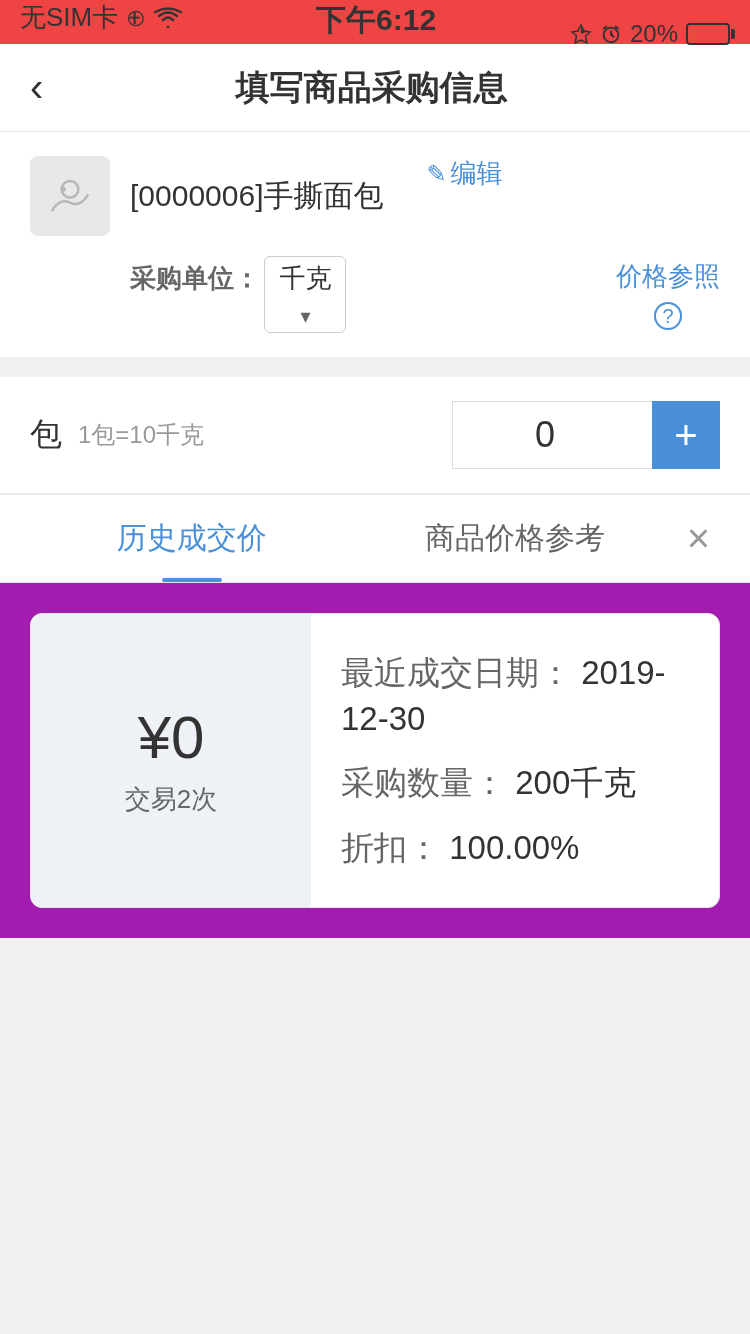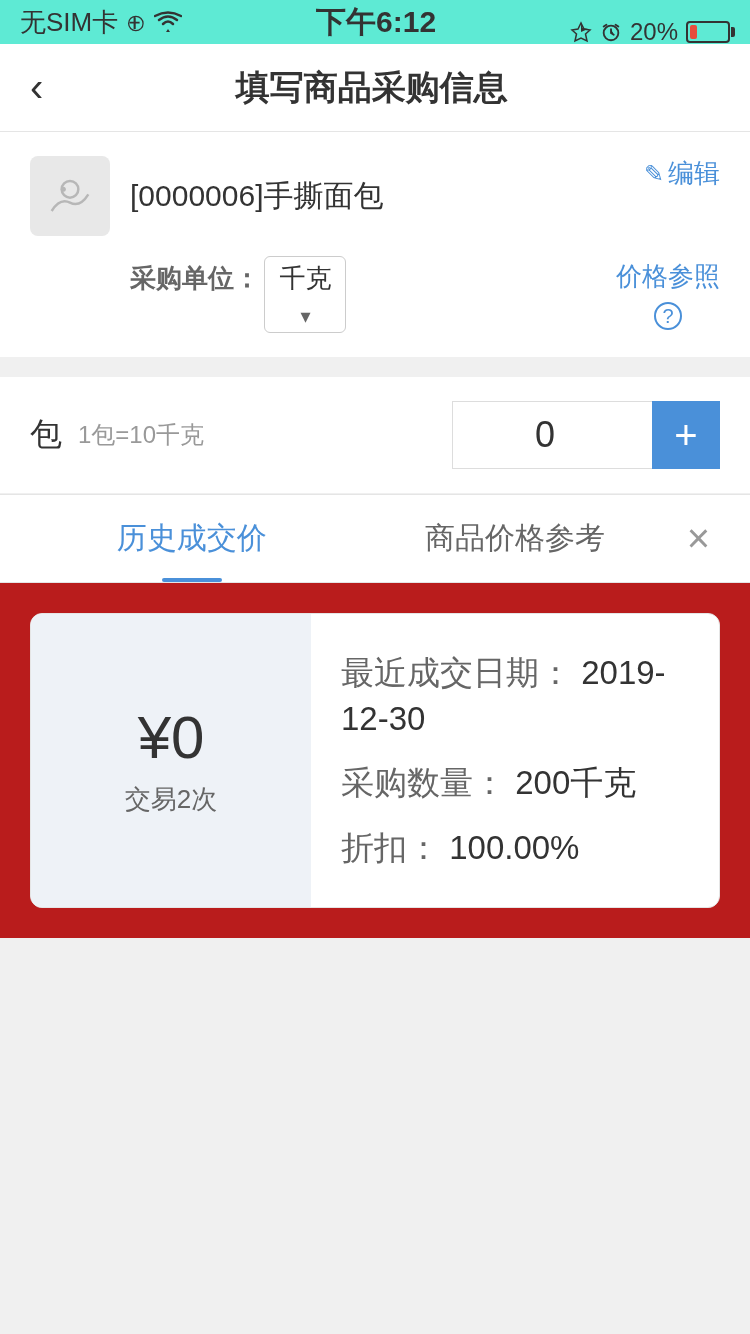--- a/index.html
+++ b/index.html
@@ -8,23 +8,23 @@
       width: 750px;
       min-height: 1334px;
       font-family: -apple-system, "PingFang SC", "Helvetica Neue", sans-serif;
       background: #f0f0f0;
       color: #333;
     }
 
     
     .status-bar {
       height: 44px;
-      background: #5eead4;
-      display: flex;
-      align-items: center;
+      background: #ef4444;
+      display: flex;
+      align-items: flex-start;
       justify-content: space-between;
       padding: 0 20px;
       font-size: 28px;
       font-weight: 500;
     }
     .status-left {
       display: flex;
       align-items: center;
       gap: 8px;
       font-size: 26px;
@@ -94,21 +94,20 @@
 
     
     .product-section {
       background: #fff;
       padding: 24px 30px;
       margin-bottom: 0;
     }
     .product-header {
       display: flex;
       align-items: flex-start;
-      justify-content: space-between;
       margin-bottom: 20px;
       gap: 43px;
     }
     .product-left {
       display: flex;
       align-items: center;
       gap: 20px;
     }
     .product-thumb {
       width: 80px;
@@ -243,21 +242,21 @@
       font-size: 40px;
       display: flex;
       align-items: center;
       justify-content: center;
       cursor: pointer;
       border: 1px solid #4a90d9;
     }
 
     
     .price-ref-panel {
-      background: #b91c1c;
+      background: #a21caf;
       border-top: 1px solid #e5e5e5;
     }
     .price-ref-tabs {
       display: flex;
       align-items: center;
       background: #fff;
       border-bottom: 1px solid #e5e5e5;
       padding: 0 30px;
       height: 88px;
       position: relative;

